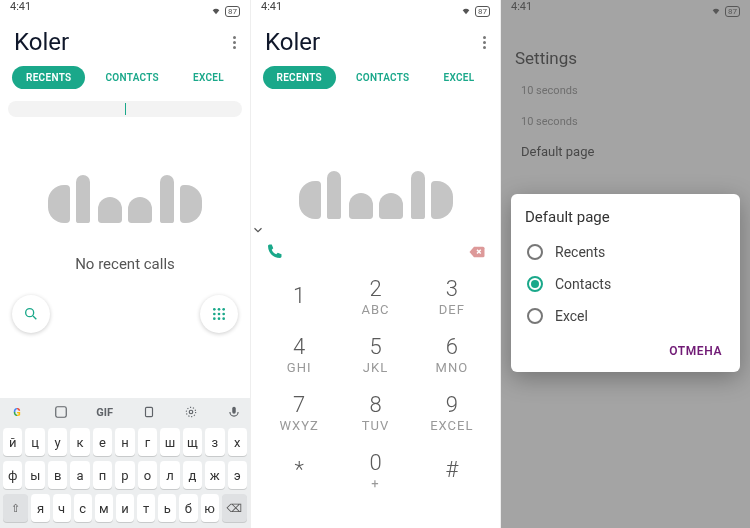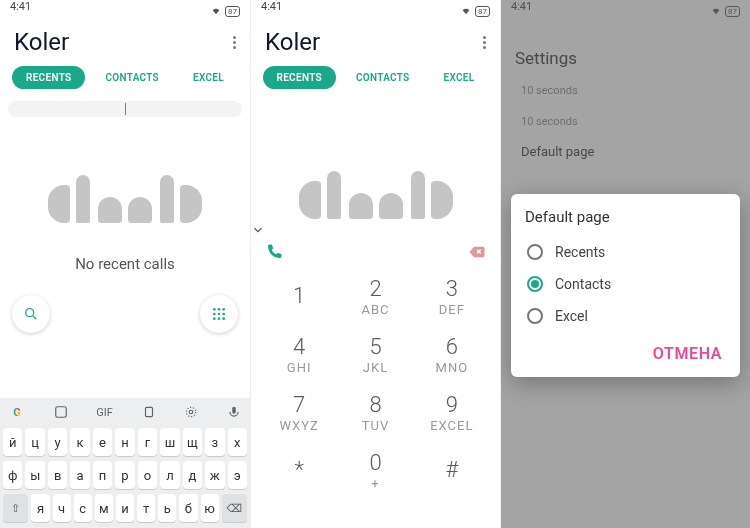--- a/index.html
+++ b/index.html
@@ -160,21 +160,21 @@
     display: flex; align-items: center; justify-content: center;
   }
   .radio.sel { border-color: #1aa88a; }
   .radio.sel::after {
     content: ""; width: 8px; height: 8px; border-radius: 50%; background: #1aa88a;
   }
   .radio-label { font-size: 14px; color: #444; }
   .dialog-actions {
     display: flex; justify-content: flex-end; padding-top: 6px;
   }
-  .dlg-btn { color: #ec4899; font-size: 16px; font-weight: 600; letter-spacing: 0.6px; cursor: pointer; padding: 6px 4px;}
+  .dlg-btn { color: #701a75; font-size: 12px; font-weight: 600; letter-spacing: 0.6px; cursor: pointer; padding: 6px 4px;}
 
   svg { display: block; }
 </style>
 </head>
 <body>
 
 <div class="screen">
   <div class="status">
     <span>4:41</span>
     <span class="spacer"></span>
@@ -239,21 +239,21 @@
         </svg>
     </div>
   </div>
 
   <div class="kb">
     <div class="kb-top">
       <span class="g">G</span>
       <svg width="14" height="14" viewBox="0 0 24 24">
           <rect x="3" y="3" width="18" height="18" rx="3" fill="none" stroke="#5f6368" stroke-width="2"></rect>
         </svg>
-      <span style="font-weight:400">GIF</span>
+      <span style="font-weight:700">GIF</span>
       <svg width="14" height="14" viewBox="0 0 24 24">
           <rect x="6" y="4" width="12" height="16" rx="2" fill="none" stroke="#5f6368" stroke-width="2"></rect>
         </svg>
       <svg width="14" height="14" viewBox="0 0 24 24">
           <circle cx="12" cy="12" r="3" fill="none" stroke="#5f6368" stroke-width="2"></circle>
           <circle cx="12" cy="12" r="8" fill="none" stroke="#5f6368" stroke-width="2" stroke-dasharray="2 3"></circle>
         </svg>
       <svg width="14" height="14" viewBox="0 0 24 24">
           <rect x="9" y="3" width="6" height="12" rx="3" fill="#5f6368"></rect>
           <path d="M5 12a7 7 0 0014 0" fill="none" stroke="#5f6368" stroke-width="2"></path>

